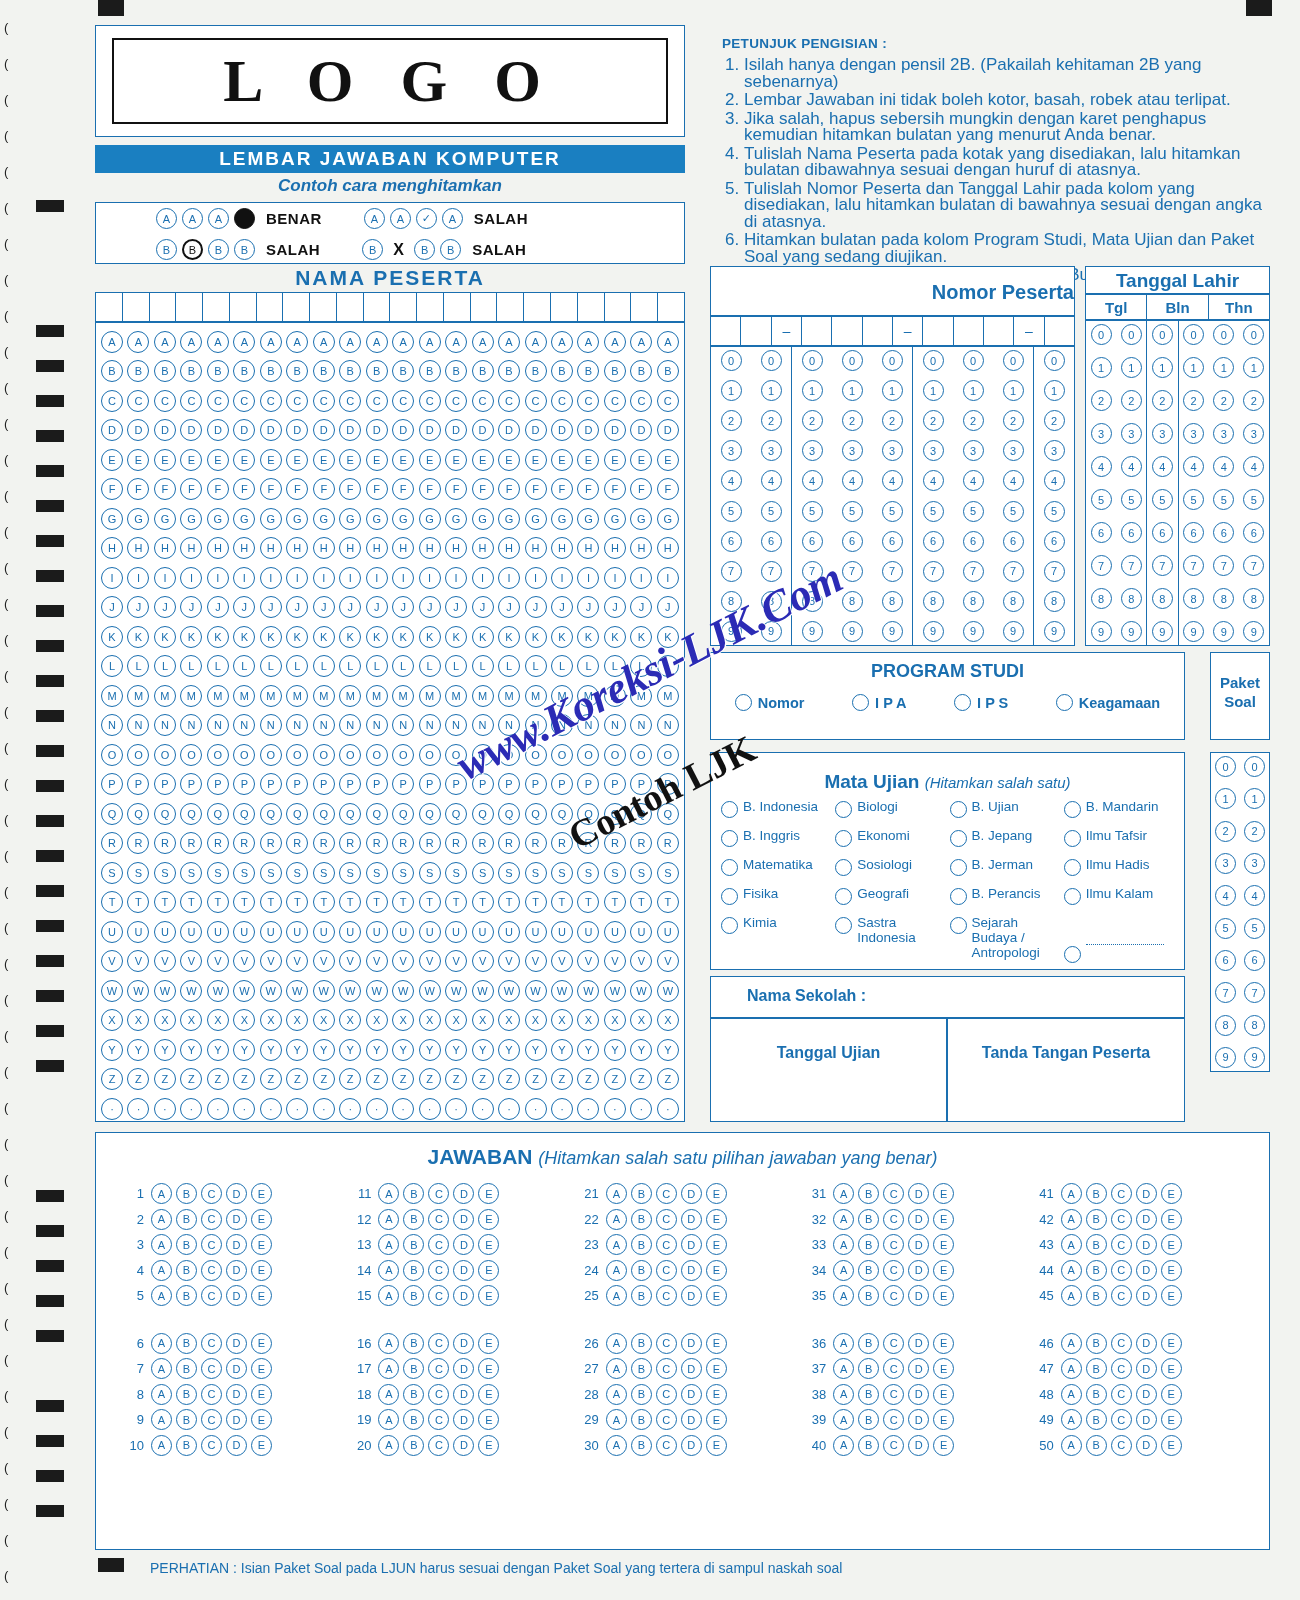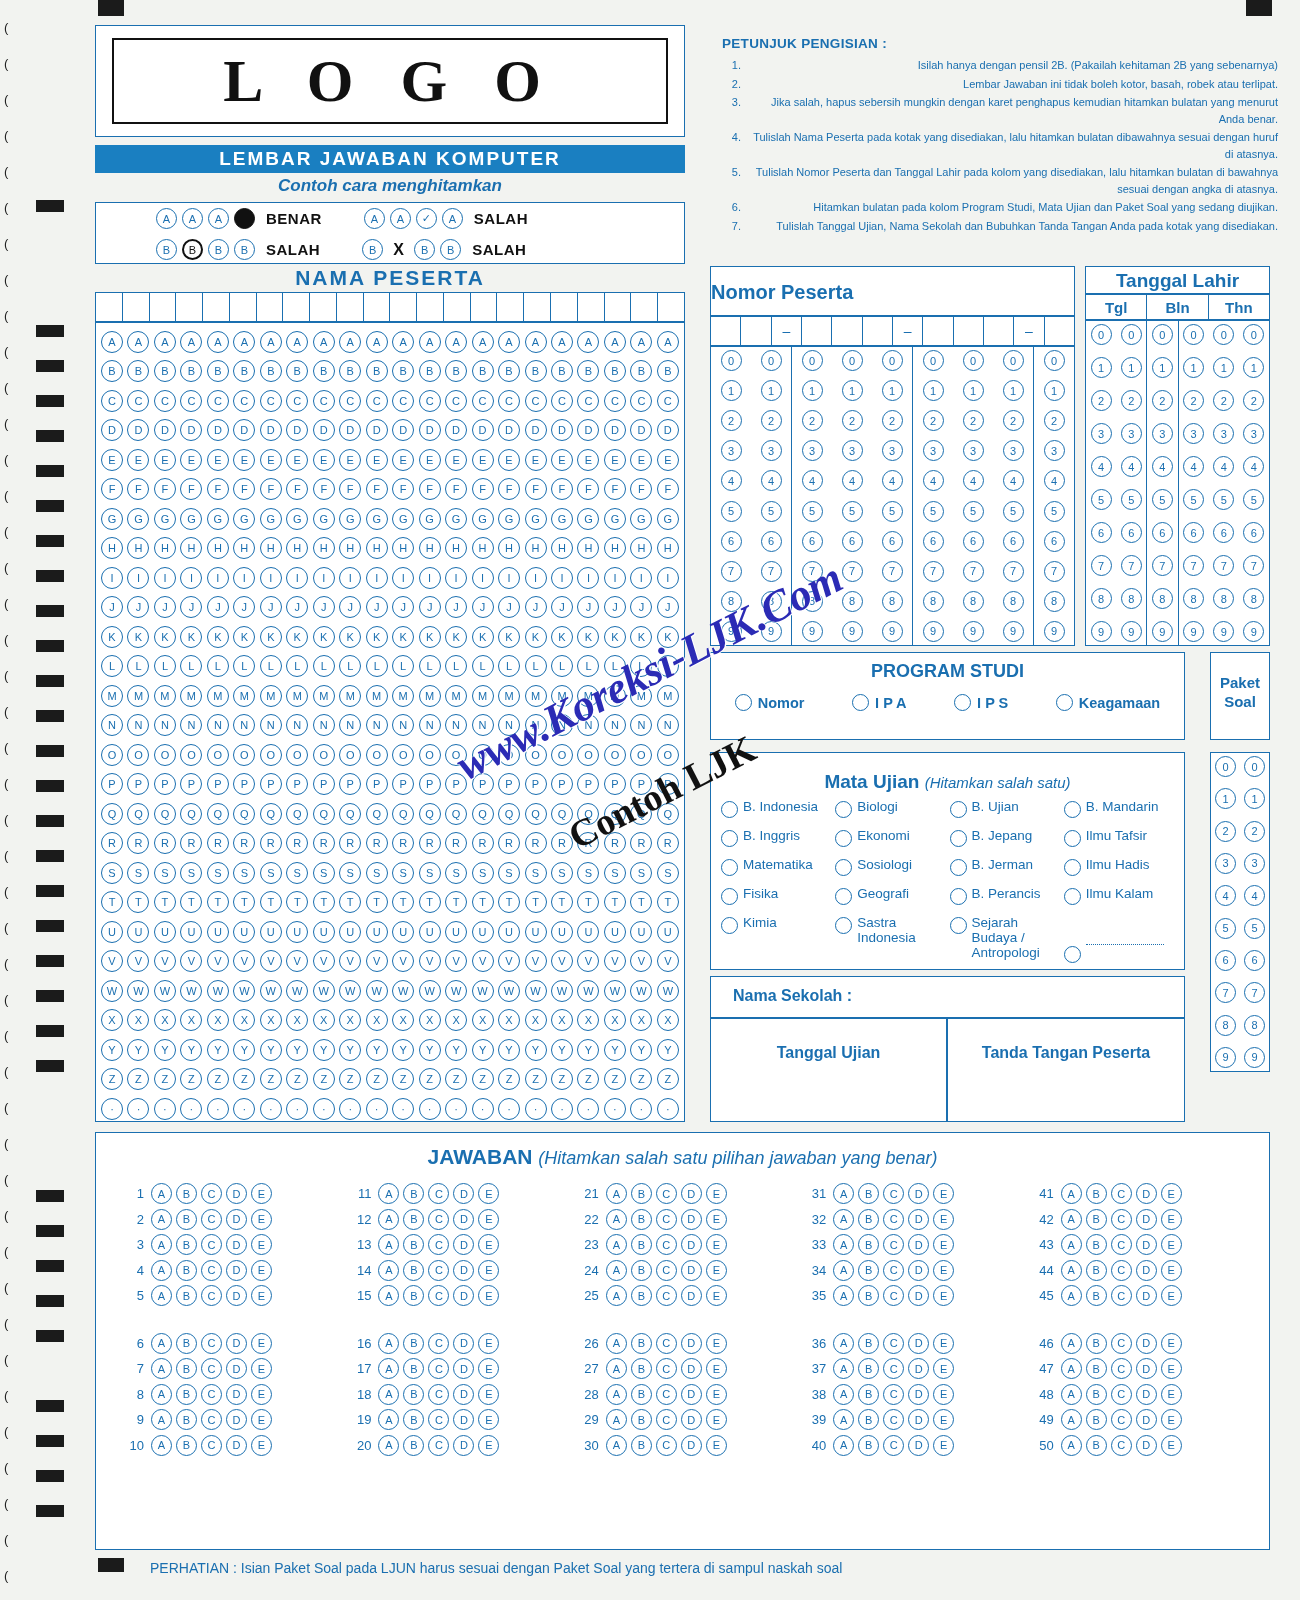--- a/index.html
+++ b/index.html
@@ -70,21 +70,21 @@
   #nama-grid { left:95px; top:322px; width:590px; height:800px; padding:4px 5px; }
   .letter-row { display:flex; justify-content:space-between; height:29.5px; align-items:center; }
   .lbub {
     width:22px; height:22px; border:1.3px solid #1a6fb0; border-radius:50%;
     display:flex; align-items:center; justify-content:center;
     font-size:11px; color:#1a6fb0; background:#fff;
   }
 
   
   #nomor-title-box { left:710px; top:266px; width:365px; height:50px; }
-  #nomor-title { text-align:left; font-size:20px; font-weight:bold; line-height:50px; }
+  #nomor-title { text-align:right; font-size:20px; font-weight:bold; line-height:50px; }
   #nomor-write { left:710px; top:316px; width:365px; height:30px; }
   #nomor-write .cells { display:flex; height:100%; align-items:center; }
   #nomor-write .cells div { border-right:1.2px solid #1a6fb0; height:100%; display:flex; align-items:center; justify-content:center; font-size:14px; }
   #nomor-write .cells div:last-child { border-right:none; }
   #nomor-grid { left:710px; top:346px; width:365px; height:300px; }
   .num-groups { display:flex; height:100%; }
   .num-group { border-right:1.4px solid #1a6fb0; display:flex; padding:3px 0; }
   .num-group:last-child { border-right:none; }
   .num-col { display:flex; flex-direction:column; align-items:center; justify-content:space-between; }
   .nbub {
@@ -115,21 +115,21 @@
   #mata-title i { font-size:15px; font-weight:normal; }
   #mata-grid { display:flex; padding:6px 10px 0 10px; gap:4px; }
   .mata-col { flex:1; }
   .mata-item { display:flex; align-items:flex-start; gap:5px; height:29px; font-size:13.5px; }
   .mata-item .obub { margin-top:2px; }
   .mata-item.tall { height:44px; }
   .dotted { border-bottom:1.4px dotted #1a6fb0; width:78px; display:inline-block; }
 
   
   #sekolah-box { left:710px; top:976px; width:475px; height:42px; }
-  #sekolah-label { font-size:16px; font-weight:bold; padding:10px 0 0 22px; }
+  #sekolah-label { font-size:16px; font-weight:bold; padding:10px 0 0 36px; }
   #tanggal-box { left:710px; top:1018px; width:237px; height:104px; }
   #ttd-box { left:947px; top:1018px; width:238px; height:104px; }
   .sign-title { text-align:center; font-size:16px; font-weight:bold; padding-top:25px; }
 
   
   #paket-title-box { left:1210px; top:652px; width:60px; height:88px; }
   #paket-title { text-align:center; font-size:15px; font-weight:bold; line-height:19px; padding-top:20px; }
   #paket-grid { left:1210px; top:752px; width:60px; height:320px; }
   #paket-grid .num-groups { height:100%; }
 
@@ -143,21 +143,21 @@
   .ans-row.gap { margin-top:22px; }
   .ans-num { width:30px; text-align:right; margin-right:7px; font-size:13px; color:#1a6fb0; }
   .abub {
     width:21px; height:21px; border:1.3px solid #1a6fb0; border-radius:50%;
     display:flex; align-items:center; justify-content:center; font-size:11px; margin-right:4px;
   }
 
   
   #instr { position:absolute; left:722px; top:36px; width:556px; }
   #instr h4 { margin:0 0 6px 0; font-size:13.5px; color:#1a6fb0; font-weight:bold; letter-spacing:.3px; }
-  #instr ol { margin:0; padding-left:22px; font-size:11px; color:#1a6fb0; line-height:16.5px;text-align:right; }
+  #instr ol { margin:0; padding-left:22px; font-size:17px; color:#1a6fb0; line-height:16.5px; }
   #instr li { margin-bottom:2px; }
 
   
   #footer-note { position:absolute; left:150px; top:1560px; font-size:14px; color:#1a6fb0; }
   #footer-mark { position:absolute; left:98px; top:1558px; width:26px; height:14px; background:#1b1b1b; }
 
   
   .wm { position:absolute; pointer-events:none; font-weight:bold; }
   #wm1 {
     left:430px; top:620px; width:540px;

